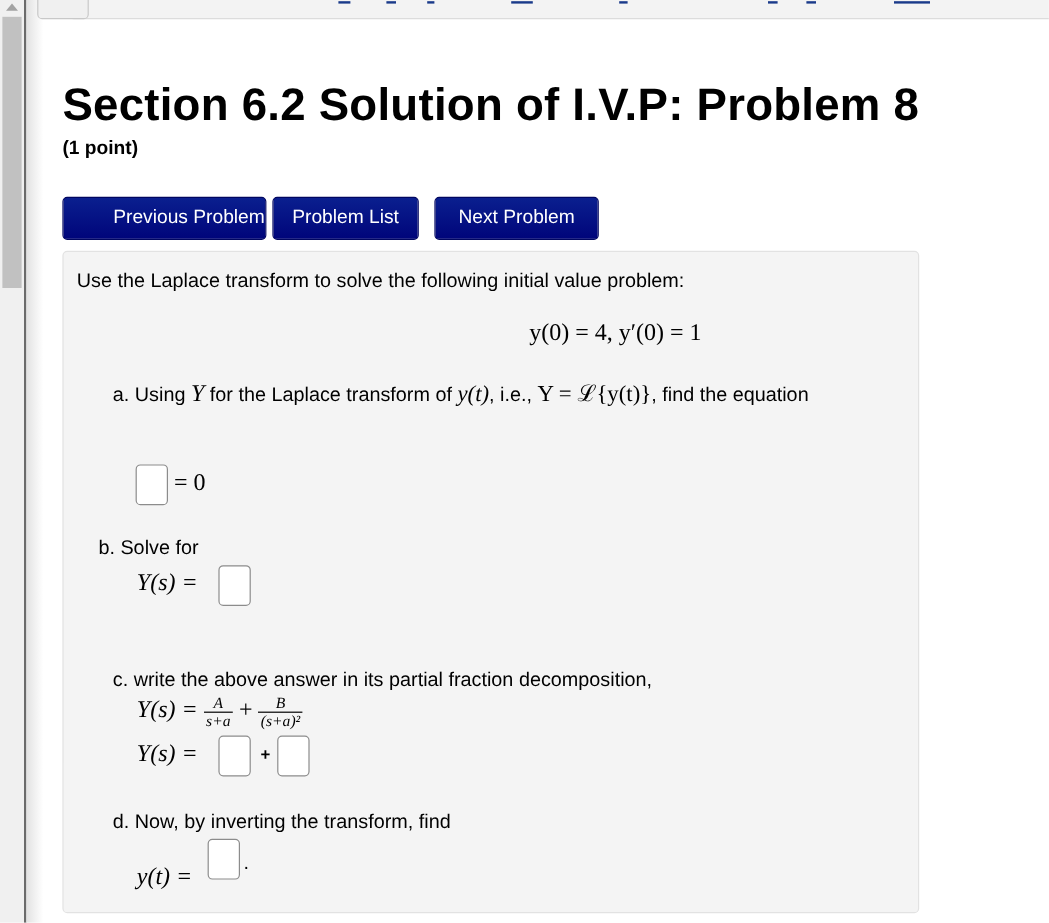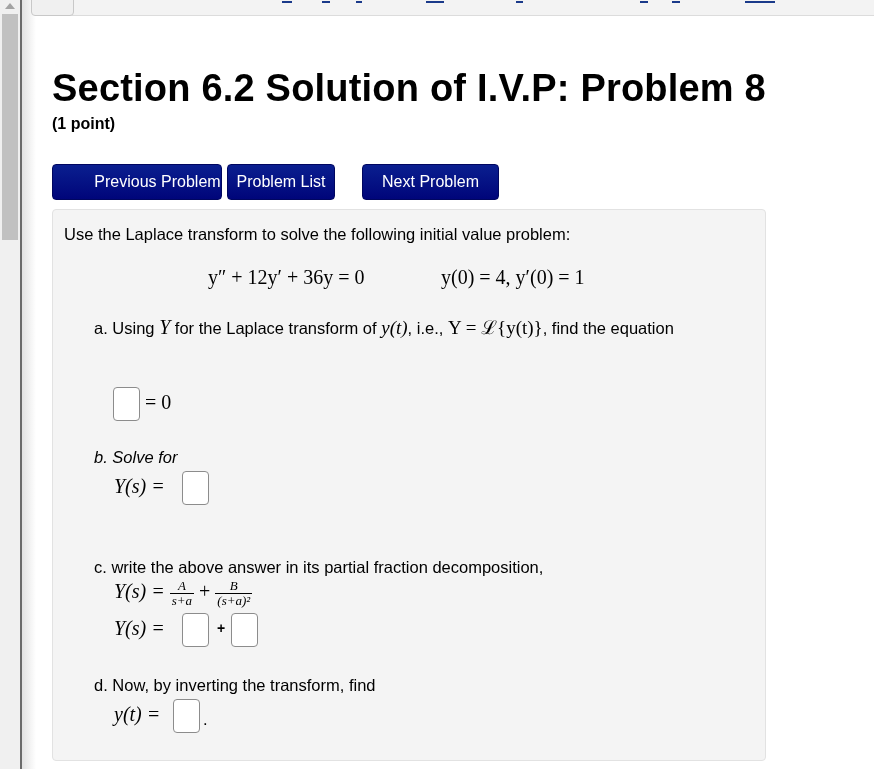--- a/index.html
+++ b/index.html
@@ -24,21 +24,21 @@
 
     
     .title { position: absolute; left: 52px; top: 67px; font-size: 38px; font-weight: bold; letter-spacing: 0.2px; }
     .points { position: absolute; left: 52px; top: 115px; font-size: 16px; font-weight: bold; text-align: right; }
 
     
     .nav-btn { position: absolute; top: 164px; height: 36px; border-radius: 4px;
       background: linear-gradient(to bottom, #0a1f8f, #00057a); color: #fff; font-size: 16px;
       display: flex; align-items: center; justify-content: center; border: 1px solid #000660; }
     .btn-prev { left: 52px; width: 170px; padding-left: 41px; }
-    .btn-list { left: 227px; width: 108px; }
+    .btn-list { left: 227px; width: 122px; }
     .btn-next { left: 362px; width: 137px; }
 
     
     .panel { position: absolute; left: 52px; top: 209px; width: 714px; height: 552px;
       background: #f4f4f4; border: 1px solid #e2e2e2; border-radius: 4px; }
     .txt { position: absolute; font-size: 16.5px; white-space: nowrap; }
     .math { position: absolute; font-family: "Liberation Serif", serif; font-size: 20px; white-space: nowrap; }
     .math i { font-style: italic; }
     .ans-box { position: absolute; width: 27px; height: 34px; background: #fff;
       border: 1px solid #8c8c8c; border-radius: 4px; }
@@ -72,35 +72,34 @@
 <div class="points">(1 point)</div>
 
 <button class="nav-btn btn-prev">Previous Problem</button>
 <button class="nav-btn btn-list">Problem List</button>
 <button class="nav-btn btn-next">Next Problem</button>
 
 <div class="panel">
 
   <div class="txt" style="left:11px;top:15px;">Use the Laplace transform to solve the following initial value problem:</div>
 
-  <div class="math" style="left:155px;top:56px;">y″ + 12y′ + 36y = 0</div>
   <div class="math" style="left:388px;top:56px;">y(0) = 4,  y′(0) = 1</div>
 
   <div class="txt" style="left:41px;top:104px;">
     <span>a. Using</span>
     <span class="math" style="position:static;font-style:italic;font-size:20px;">Y</span>
     <span>for the Laplace transform of</span>
     <span class="math" style="position:static;font-style:italic;font-size:19px;">y(t)</span><span>, i.e.,</span>
     <span class="math" style="position:static;font-size:19px;">Y = ℒ{y(t)}</span><span>, find the equation</span>
   </div>
 
   <input class="ans-box" style="left: 60px; top: 177px;" type="text" value="">
   <div class="math" style="left:92px;top:181px;">= 0</div>
 
-  <div class="txt" style="left:41px;top:238px;font-style:italic;">b. Solve for</div>
+  <div class="txt" style="left:29px;top:238px;">b. Solve for</div>
   <div class="math" style="left:61px;top:265px;font-style:italic;">Y(s) =</div>
   <input class="ans-box" style="left: 129px; top: 261px;" type="text" value="">
 
   <div class="txt" style="left:41px;top:348px;">c. write the above answer in its partial fraction decomposition,</div>
   <div class="math" style="left:61px;top:369px;">
     <i>Y(s) =</i>
     <span class="frac">
       <span class="num">A</span>
       <span class="den">s+a</span>
     </span>
@@ -109,16 +108,16 @@
       <span class="num">B</span>
       <span class="den">(s+a)²</span>
     </span>
   </div>
   <div class="math" style="left:61px;top:407px;font-style:italic;">Y(s) =</div>
   <input class="ans-box" style="left: 129px; top: 403px;" type="text" value="">
   <div class="plus-small" style="left:164px;top:410px;">+</div>
   <input class="ans-box" style="left: 178px; top: 403px;" type="text" value="">
 
   <div class="txt" style="left:41px;top:466px;">d. Now, by inverting the transform, find</div>
-  <div class="math" style="left:61px;top:493px;font-style:italic;">y(t) =</div>
+  <div class="math" style="left:61px;top:510px;font-style:italic;">y(t) =</div>
   <input class="ans-box" style="left: 120px; top: 489px;" type="text" value="">
   <div class="txt" style="left:150px;top:500px;">.</div>
 </div>
 
 </body></html>

